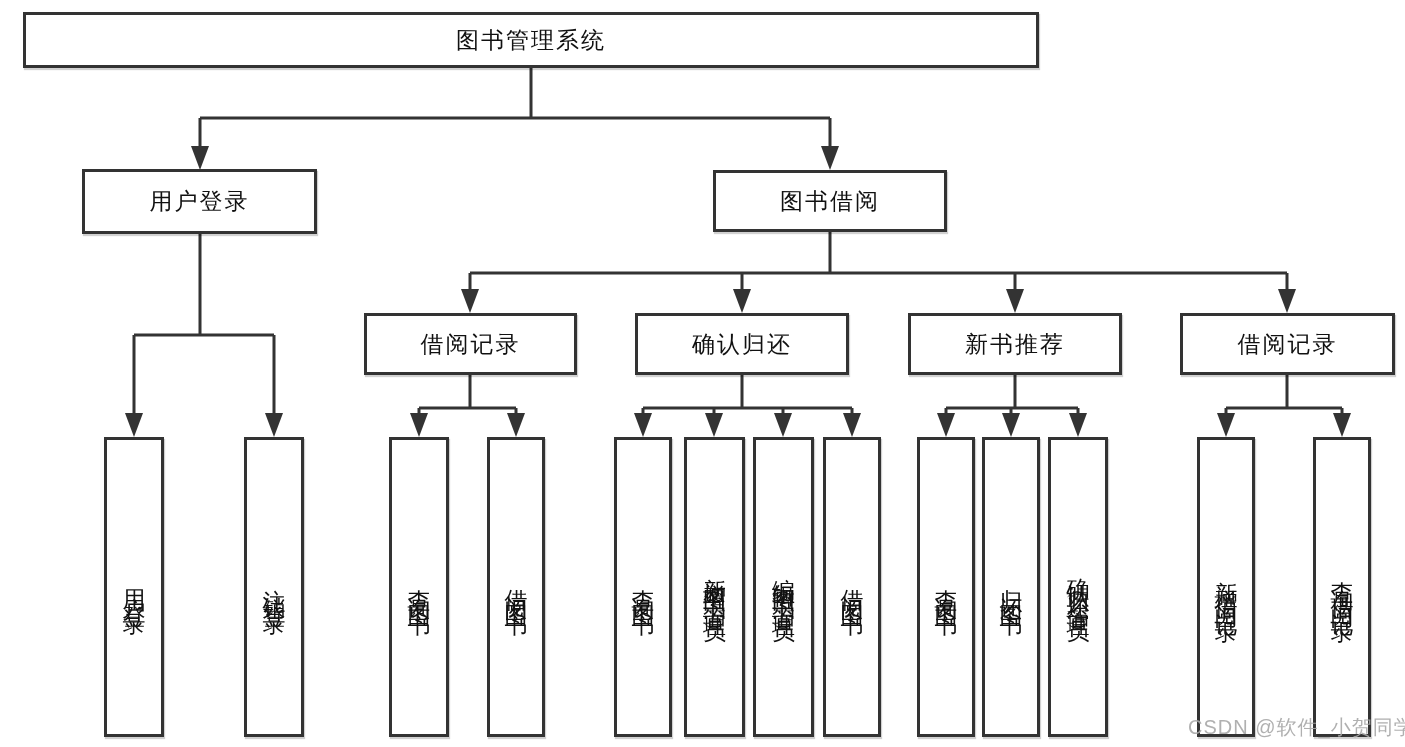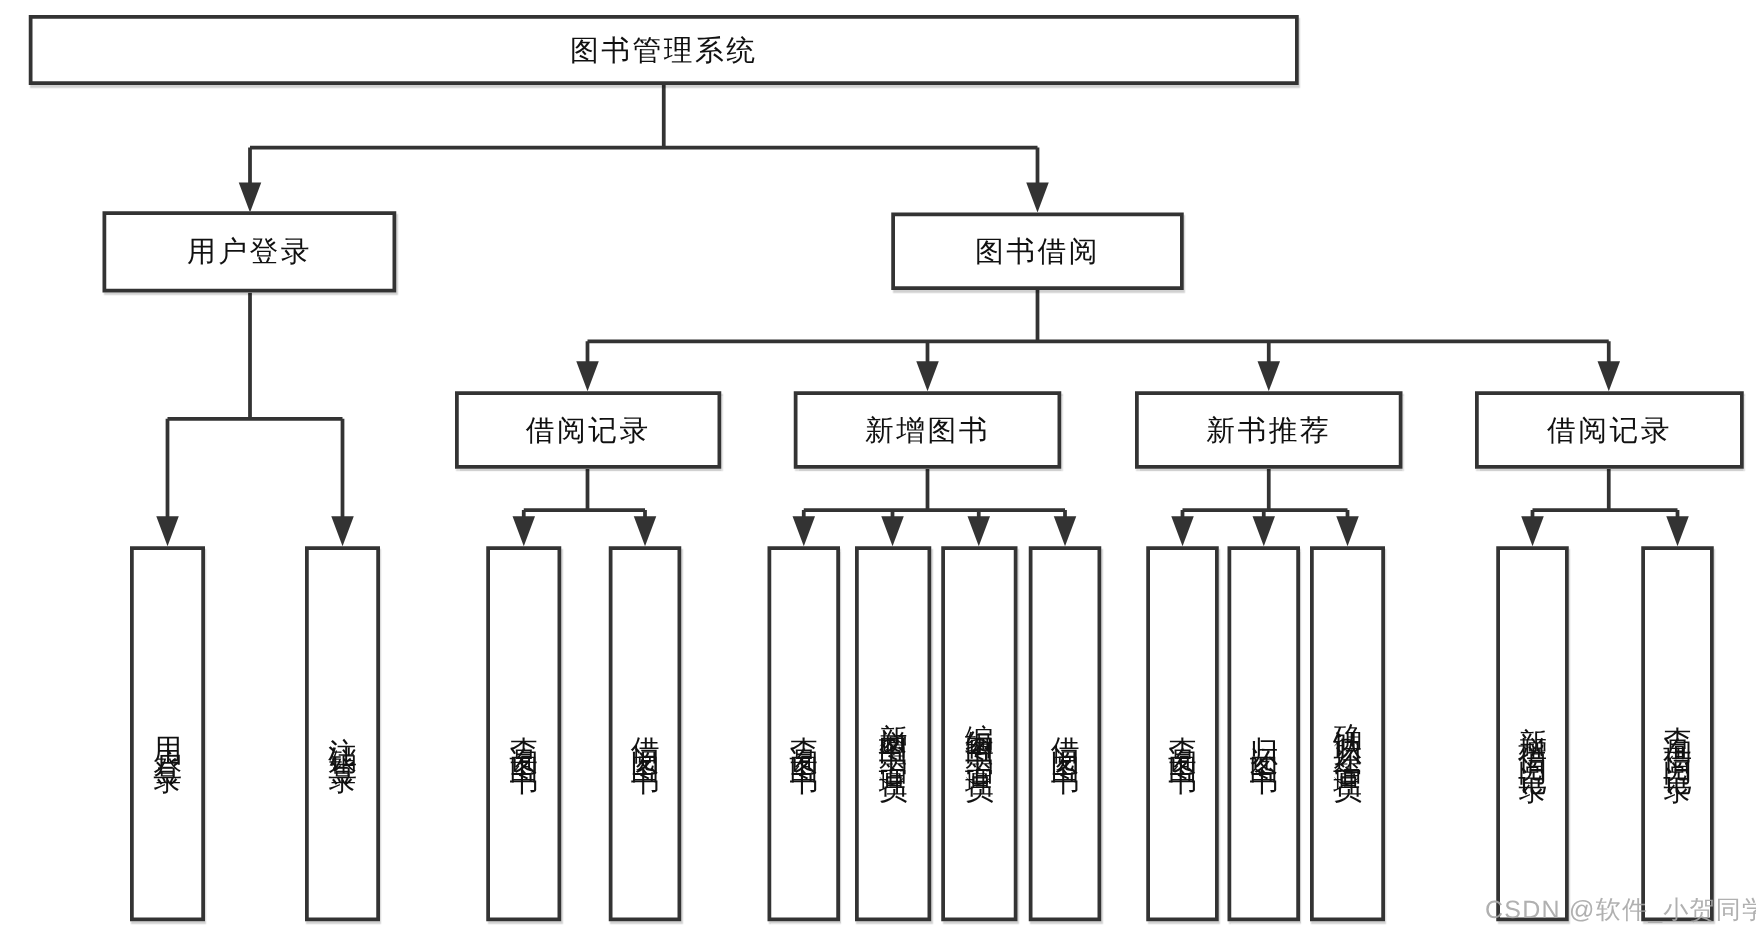--- a/index.html
+++ b/index.html
@@ -96,21 +96,21 @@
     <polygon class="ah" points="1217,413 1235,413 1226,437"></polygon>
     <polygon class="ah" points="1333,413 1351,413 1342,437"></polygon>
   </svg>
 
   <div class="node" style="left:23px;top:12px;width:1016px;height:56px;">图书管理系统</div>
 
   <div class="node" style="left:82px;top:169px;width:235px;height:65px;">用户登录</div>
   <div class="node" style="left:713px;top:170px;width:234px;height:62px;">图书借阅</div>
 
   <div class="node" style="left:364px;top:313px;width:213px;height:62px;">借阅记录</div>
-  <div class="node" style="left:635px;top:313px;width:214px;height:62px;">新增图书</div>
+  <div class="node" style="left:635px;top:313px;width:214px;height:62px;">确认归还</div>
   <div class="node" style="left:908px;top:313px;width:214px;height:62px;">新书推荐</div>
   <div class="node" style="left:1180px;top:313px;width:215px;height:62px;">借阅记录</div>
 
   <div class="leaf" style="left:104px;top:437px;width:60px;height:300px;">用户登录</div>
   <div class="leaf" style="left:244px;top:437px;width:60px;height:300px;">注销登录</div>
 
   <div class="leaf" style="left:389px;top:437px;width:60px;height:300px;">查询图书</div>
   <div class="leaf" style="left:487px;top:437px;width:58px;height:300px;">借阅图书</div>
 
   <div class="leaf" style="left:614px;top:437px;width:58px;height:300px;">查询图书</div>

